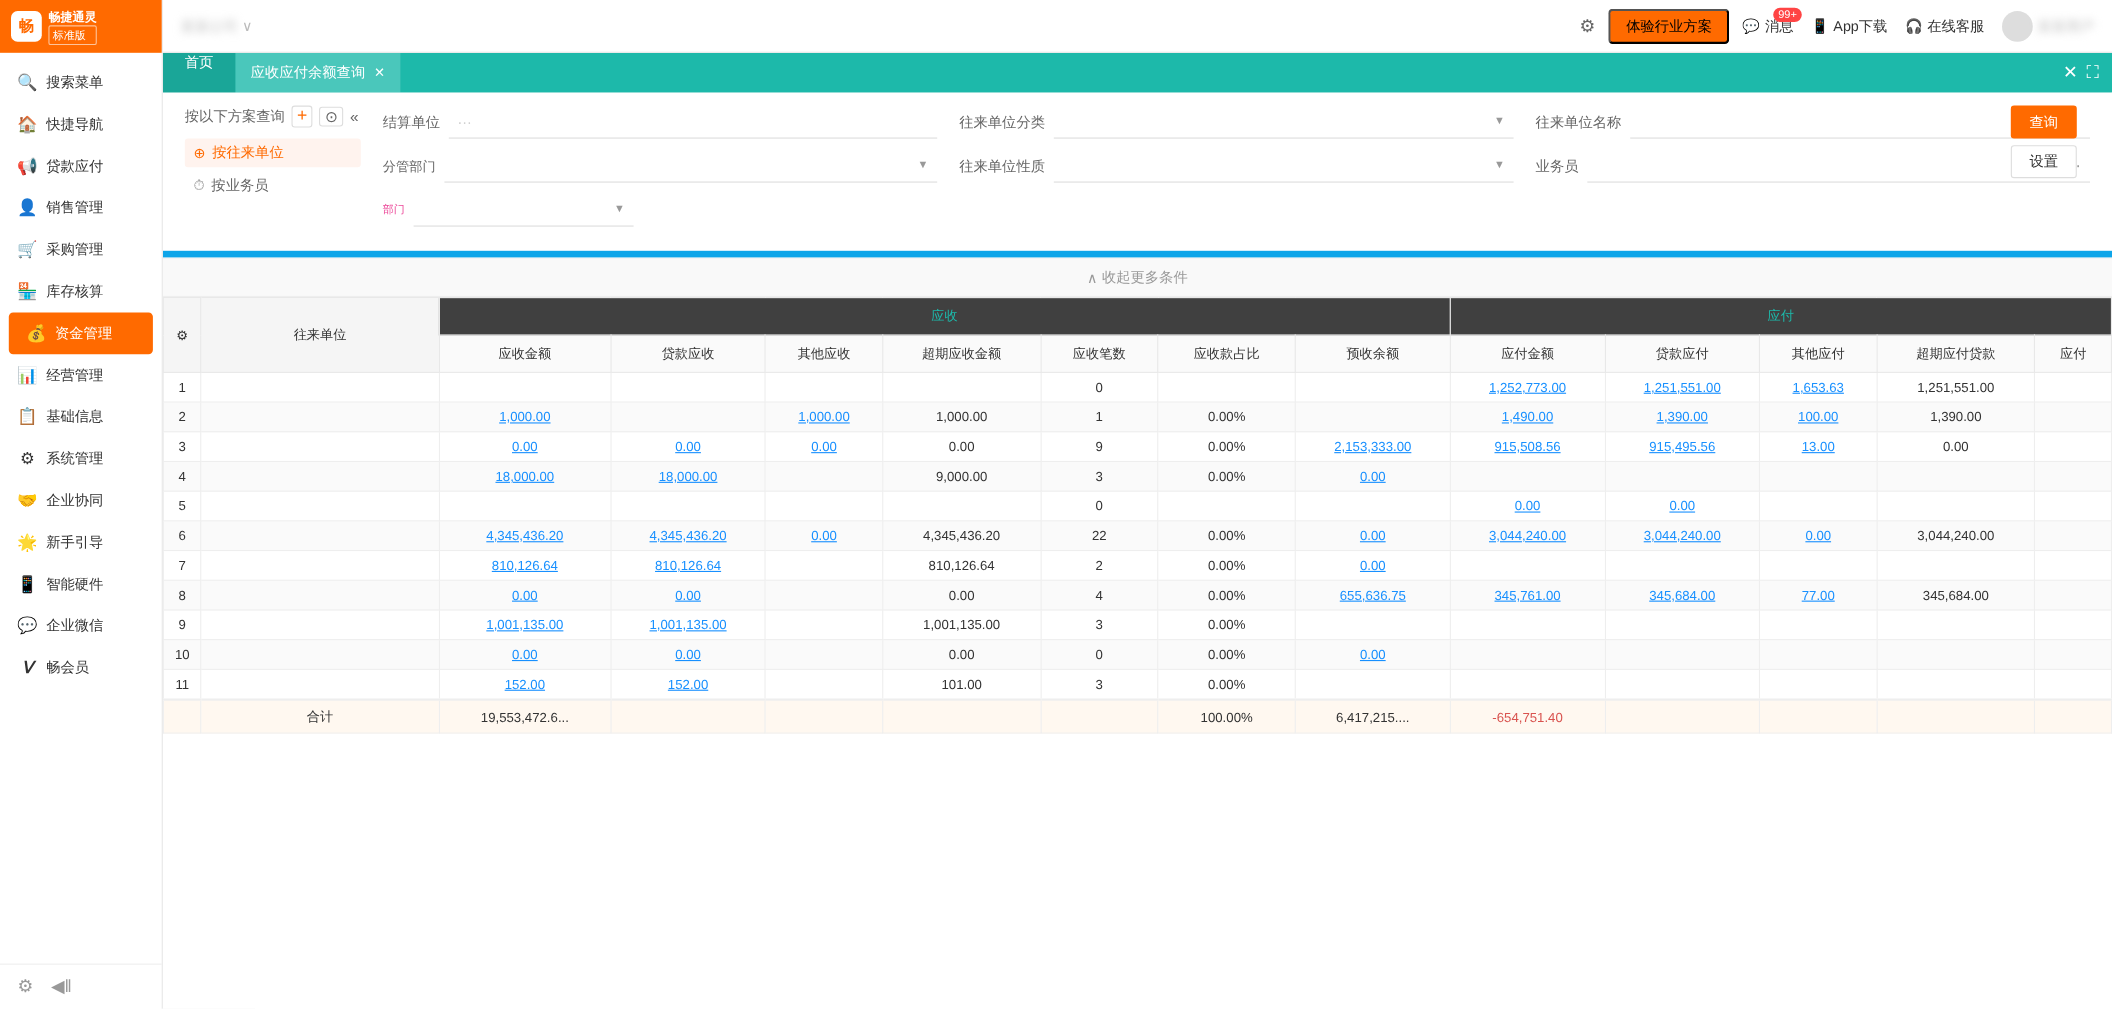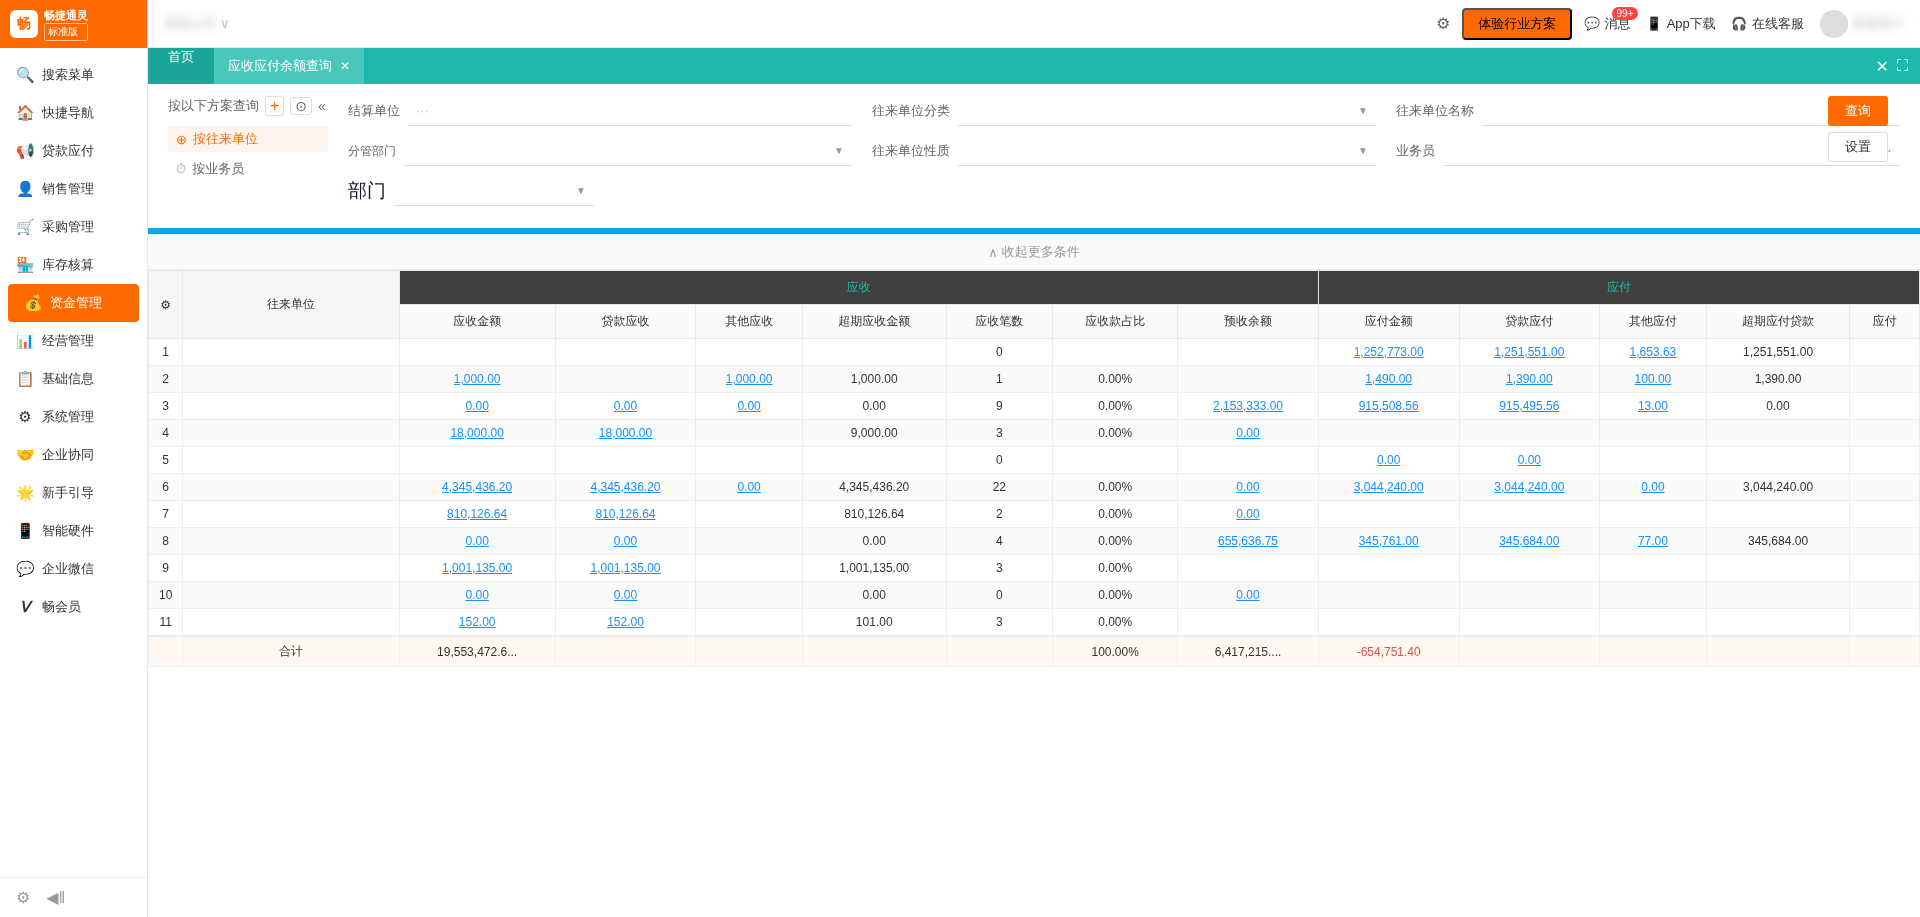--- a/index.html
+++ b/index.html
@@ -305,21 +305,21 @@
               <span style="color:#666;font-size:13px;white-space:nowrap;">业务员</span>
               <div style="flex:1;border-bottom:1px solid #ddd;height:30px;display:flex;align-items:center;padding:0 8px;">
                 <span style="flex:1;"></span>
                 <span style="color:#999;font-size:16px;">···</span>
               </div>
             </div>
           </div>
 
           <div style="display:flex;gap:20px;margin-bottom:10px;align-items:center;">
             <div style="display:flex;align-items:center;gap:8px;">
-              <span style="color:#0f172a;font-size:19px;white-space:nowrap;">部门</span>
+              <span style="color:#ec4899;font-size:10px;white-space:nowrap;">部门</span>
               <div style="width:200px;border-bottom:1px solid #ddd;height:30px;display:flex;align-items:center;padding:0 8px;cursor:pointer;">
                 <span style="flex:1;"></span>
                 <span style="color:#999;font-size:10px;">▼</span>
               </div>
             </div>
           </div>
         </div>
       </div>
 
       <div style="position:absolute;right:32px;top:12px;display:flex;flex-direction:column;gap:6px;">

